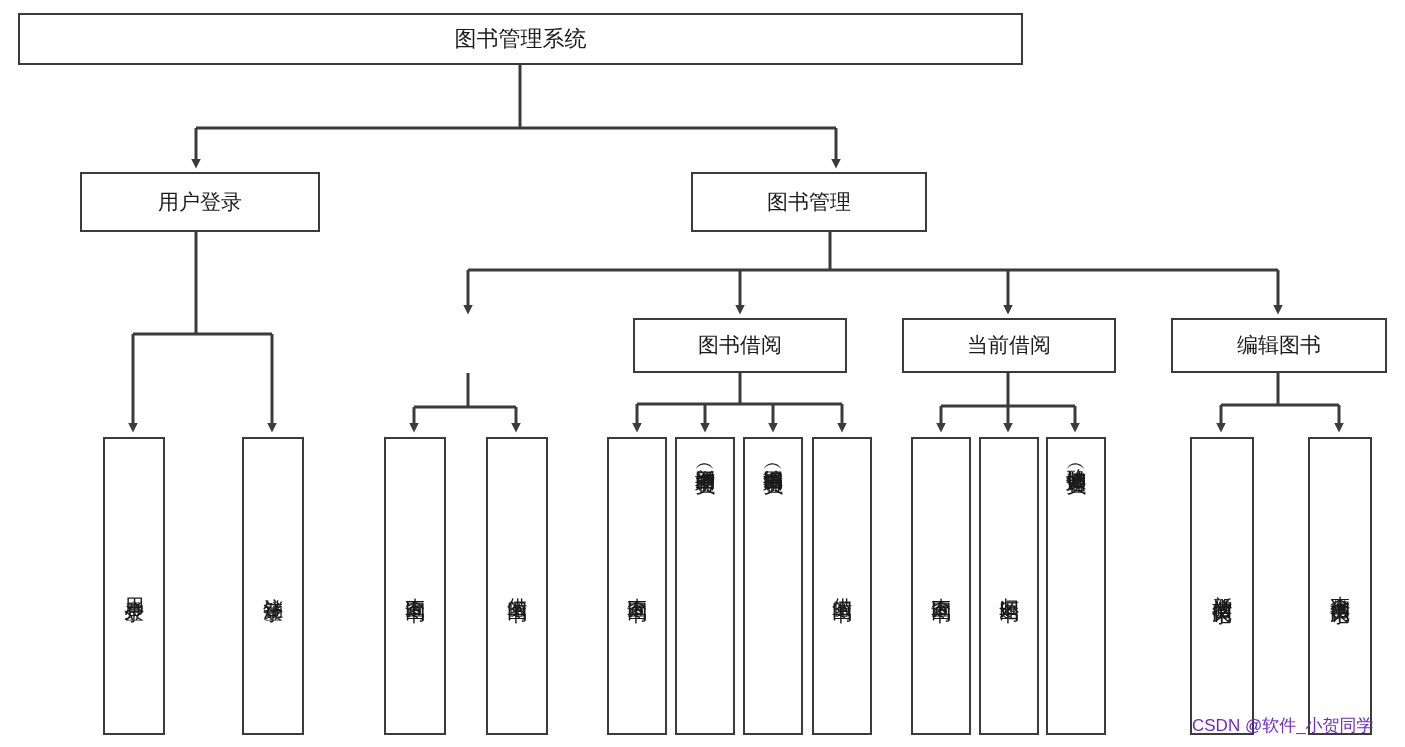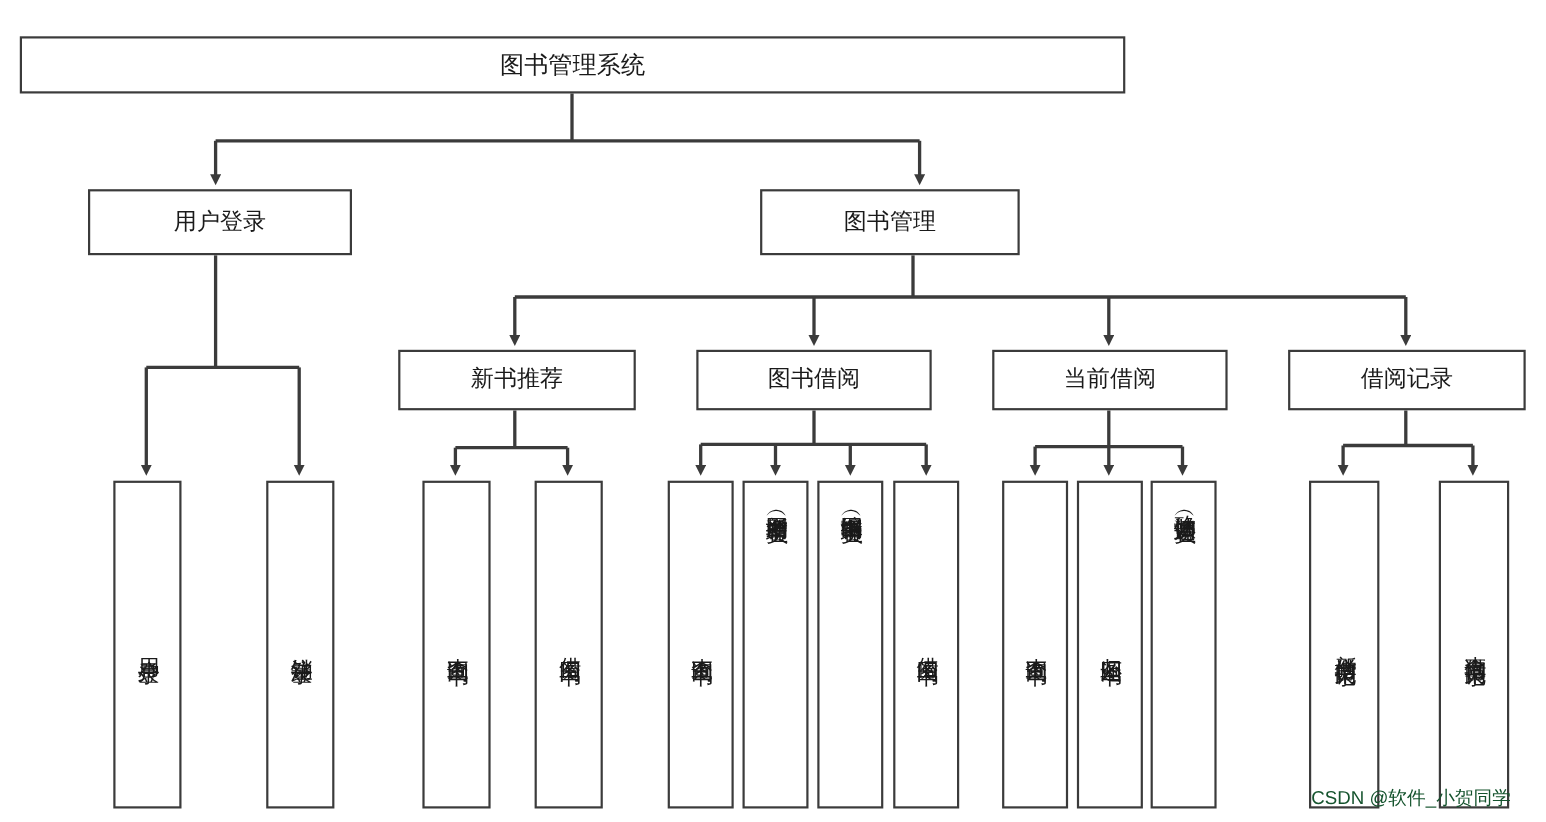--- a/index.html
+++ b/index.html
@@ -32,21 +32,20 @@
     align-items: center;
     justify-content: center;
     color: #1a1a1a;
     line-height: 1.18;
   }
   .node.h {
     font-size: 21px;
   }
   .node.root {
     font-size: 22px;
-    margin-top: 20px;
   }
   .node.v {
     font-size: 20px;
     align-items: flex-start;
     justify-content: center;
     padding-top: 14px;
   }
   .node.v .vtext {
     writing-mode: vertical-rl;
     text-orientation: upright;
@@ -59,21 +58,21 @@
   }
   .node.v.mid {
     align-items: center;
     padding-top: 0;
   }
   .watermark {
     position: absolute;
     left: 1192px;
     top: 714px;
     font-size: 17px;
-    color: #14532d;
+    color: #6d28d9;
     white-space: nowrap;
     font-family: "Liberation Sans", "DejaVu Sans", sans-serif;
   }
 </style>
 </head>
 <body>
 
 <div id="canvas">
 
   <svg id="wires" viewBox="0 0 1405 747">
@@ -130,31 +129,28 @@
     <span>图书管理系统</span>
   </div>
 
   <div class="node h" style="left:80px; top:172px; width:240px; height:60px;">
     <span>用户登录</span>
   </div>
   <div class="node h" style="left:691px; top:172px; width:236px; height:60px;">
     <span>图书管理</span>
   </div>
 
-  <div class="node h" style="left:362px; top:318px; width:216px; height:55px;">
-    <span>新书推荐</span>
-  </div>
   <div class="node h" style="left:902px; top:318px; width:214px; height:55px;">
     <span>当前借阅</span>
   </div>
   <div class="node h" style="left:633px; top:318px; width:214px; height:55px;">
     <span>图书借阅</span>
   </div>
   <div class="node h" style="left:1171px; top:318px; width:216px; height:55px;">
-    <span>借阅记录</span>
+    <span>编辑图书</span>
   </div>
 
   <div class="node v mid" style="left:103px; top:437px; width:62px; height:298px;">
     <span class="vtext">用户登录</span>
   </div>
   <div class="node v mid" style="left:242px; top:437px; width:62px; height:298px;">
     <span class="vtext">注销登录</span>
   </div>
 
   <div class="node v mid" style="left:384px; top:437px; width:62px; height:298px;">

